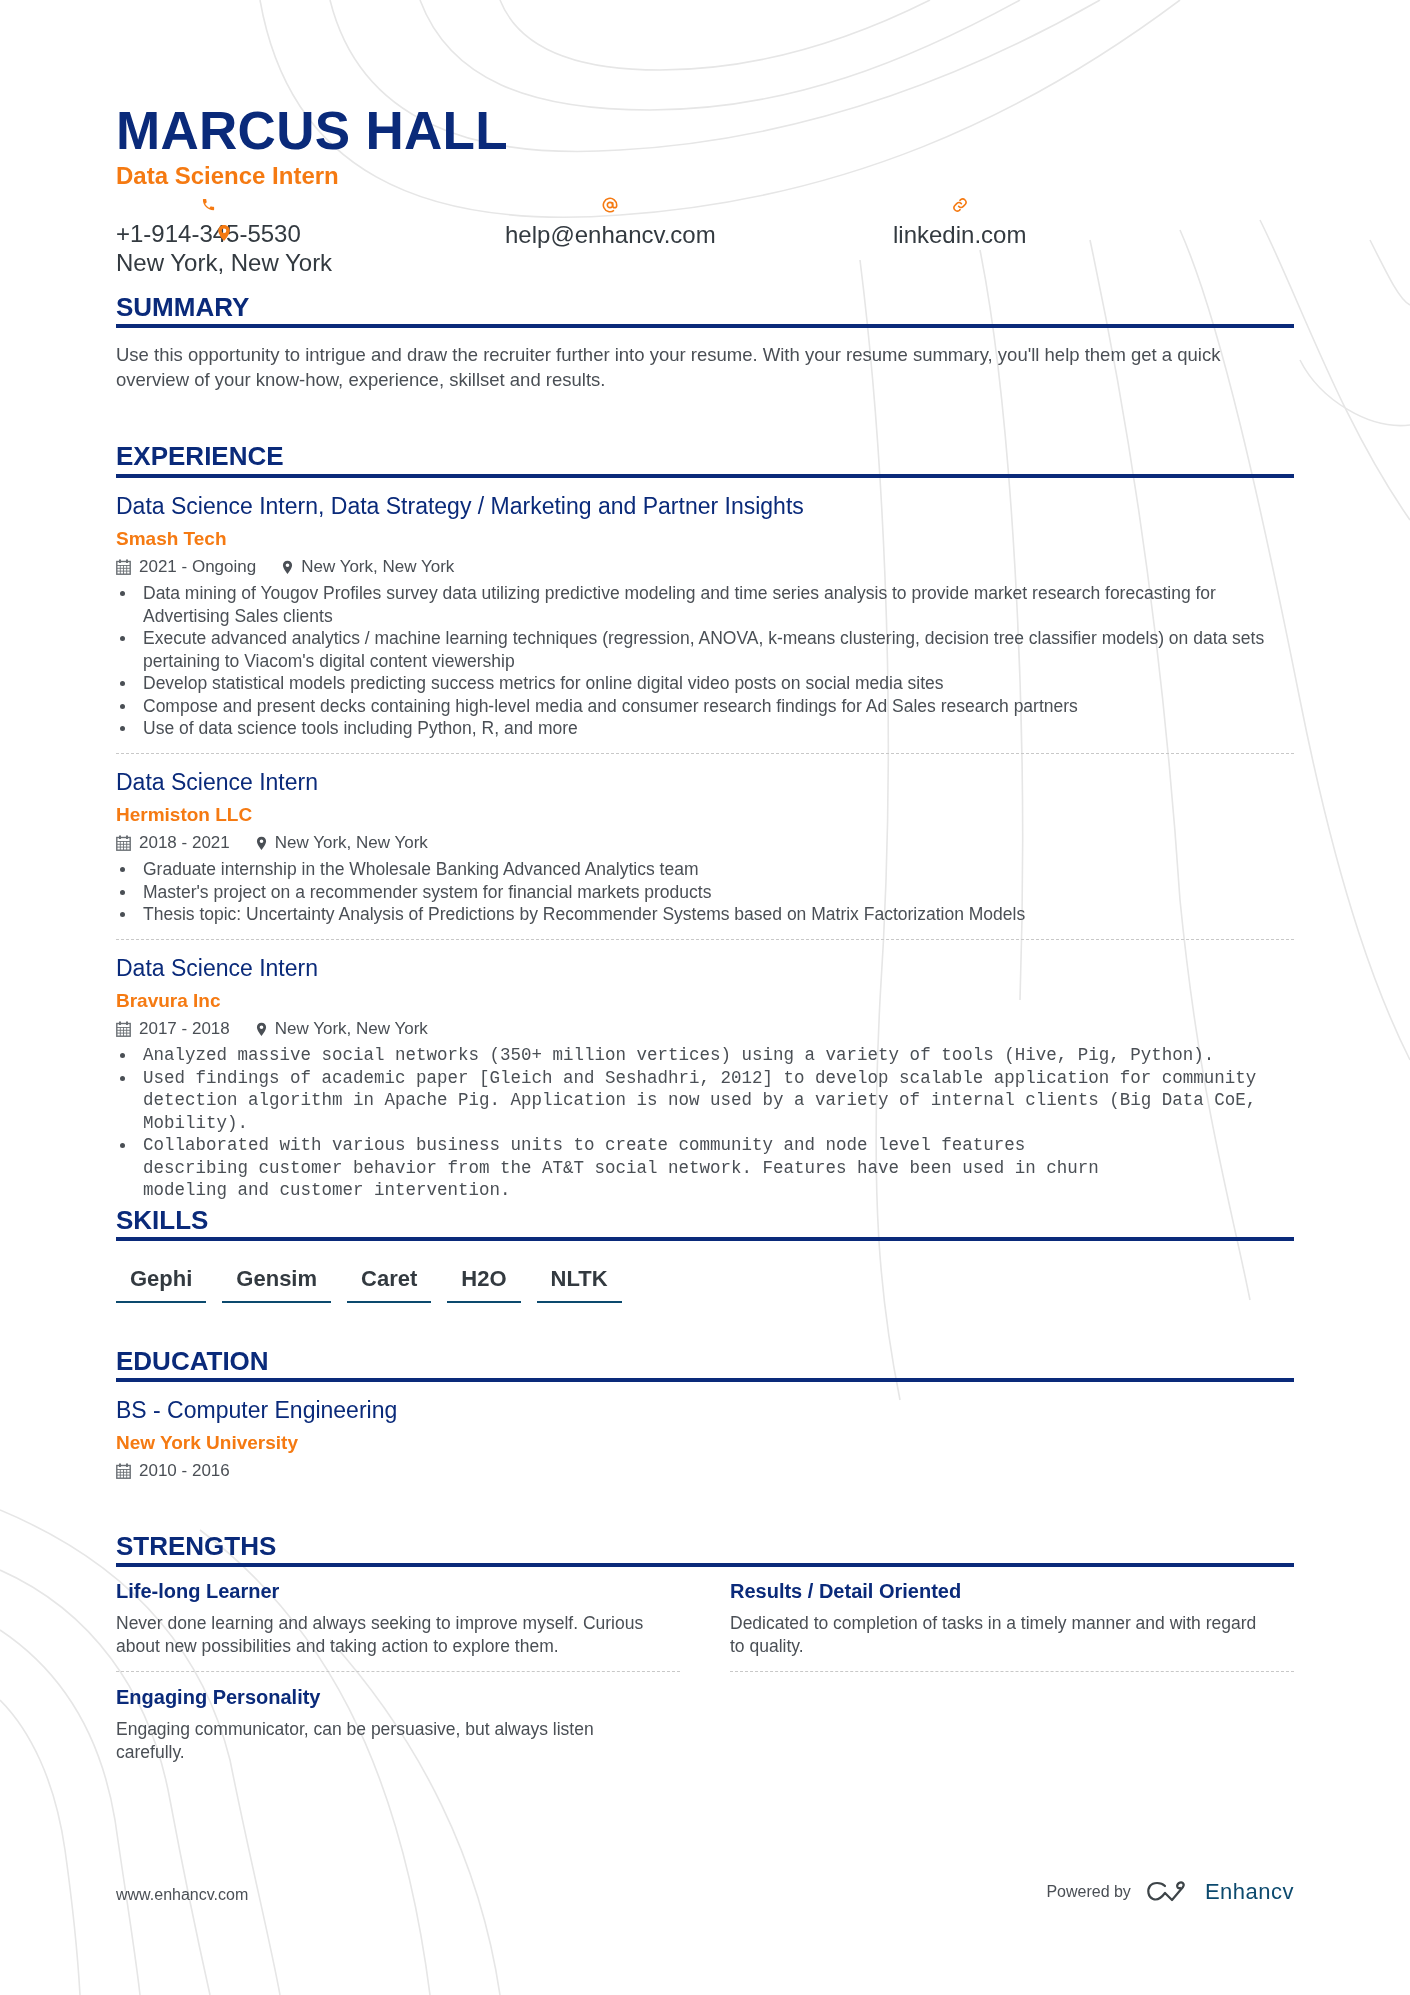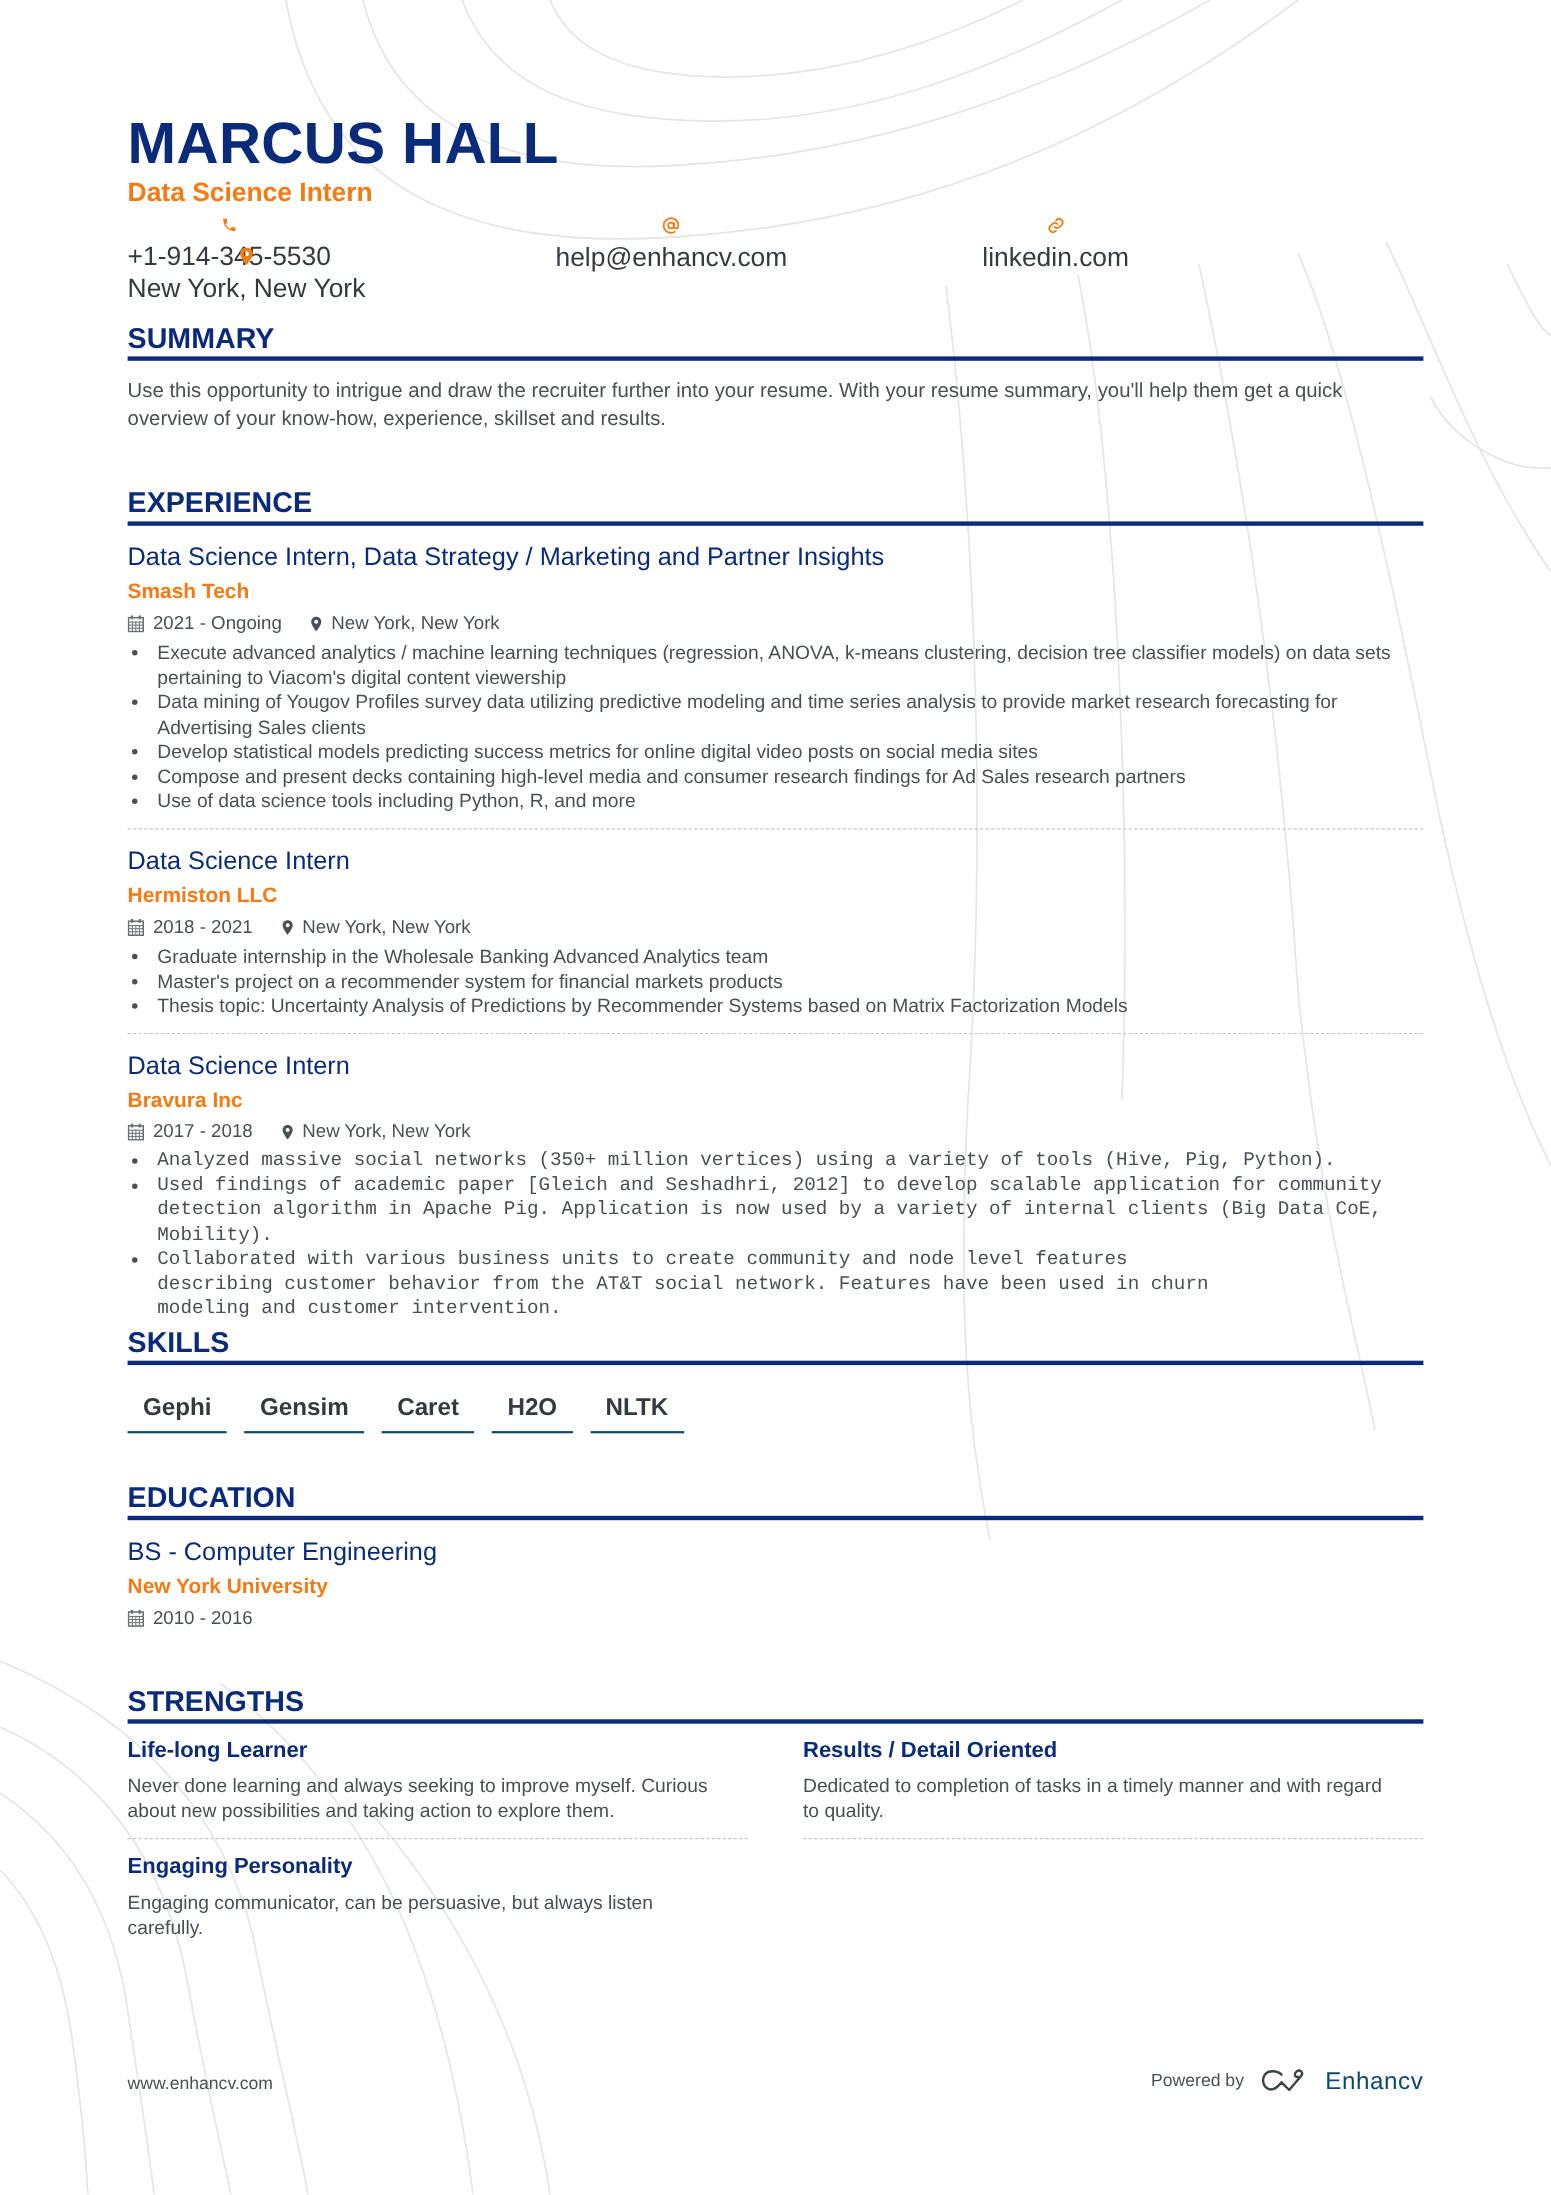--- a/index.html
+++ b/index.html
@@ -106,22 +106,22 @@
       <span>2021 - Ongoing</span>
     </span>
     <span class="item">
       <svg width="11" height="15" viewBox="0 0 24 30">
           <path fill="#4a4f55" d="M12 0C6 0 2 4.5 2 10c0 7 10 19 10 19s10-12 10-19C22 4.5 18 0 12 0zm0 14a4 4 0 1 1 0-8 4 4 0 0 1 0 8z"></path>
         </svg>
       <span>New York, New York</span>
     </span>
   </div>
   <ul class="abs bullets" style="top:582px;">
+    <li>Data mining of Yougov Profiles survey data utilizing predictive modeling and time series analysis to provide market research forecasting for Advertising Sales clients</li>
     <li>Execute advanced analytics / machine learning techniques (regression, ANOVA, k-means clustering, decision tree classifier models) on data sets pertaining to Viacom's digital content viewership</li>
-    <li>Data mining of Yougov Profiles survey data utilizing predictive modeling and time series analysis to provide market research forecasting for Advertising Sales clients</li>
     <li>Develop statistical models predicting success metrics for online digital video posts on social media sites</li>
     <li>Compose and present decks containing high-level media and consumer research findings for Ad Sales research partners</li>
     <li>Use of data science tools including Python, R, and more</li>
   </ul>
   <div class="abs dash" style="top:753px;"></div>
 
   <div class="abs job-title" style="top:769px;">Data Science Intern</div>
   <div class="abs company" style="top:804px;">Hermiston LLC</div>
   <div class="abs meta" style="top:833px;">
     <span class="item">

